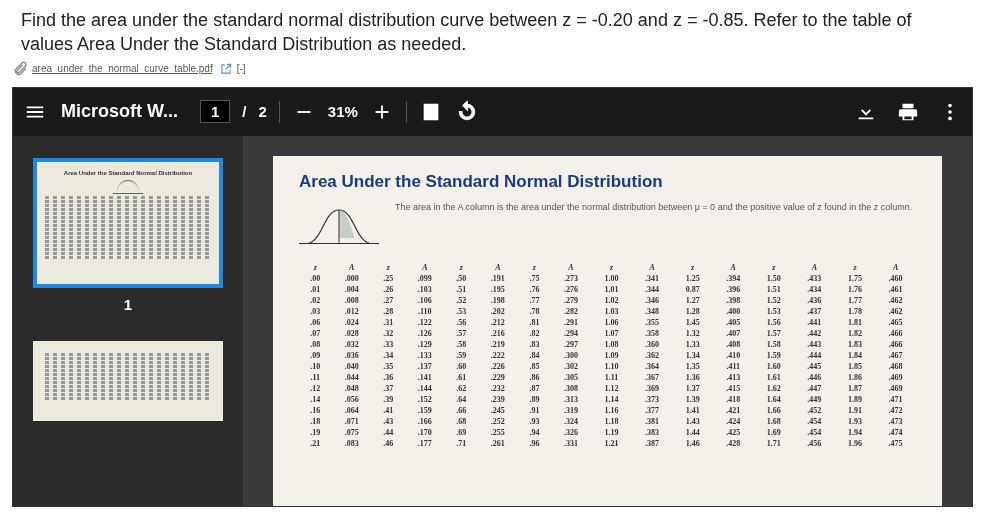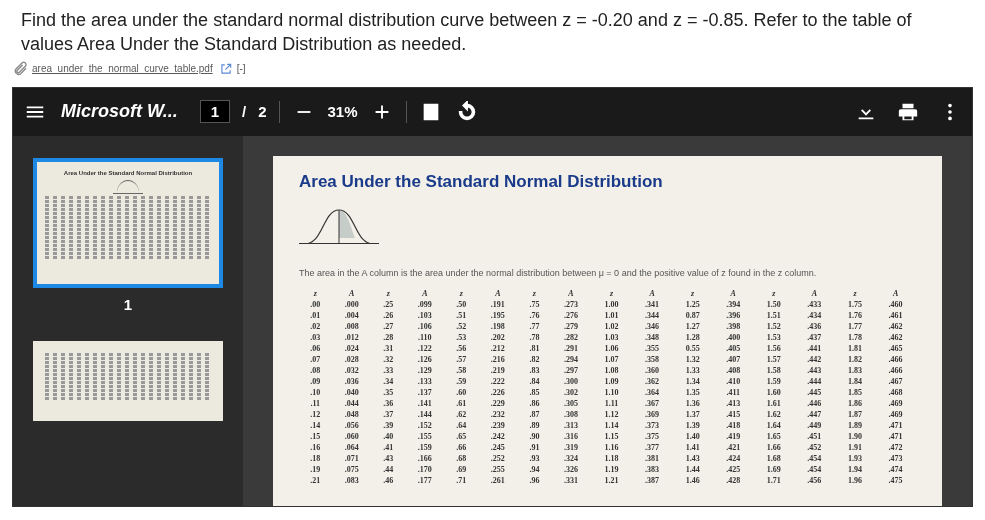--- a/index.html
+++ b/index.html
@@ -9,38 +9,38 @@
     .attachment a { color: #5a5a5a; text-decoration: underline; }
     .clip-icon svg { width: 16px; height: 16px; vertical-align: middle; }
     .ext-icon svg { width: 14px; height: 14px; vertical-align: middle; margin-left: 2px; }
     .viewer { margin: 4px 12px 0; border: 1px solid #333; background: #000; height: 420px; display: flex; flex-direction: column; }
     .toolbar { height: 48px; background: #1a1a1a; display: flex; align-items: center; padding: 0 10px; color: #fff; gap: 14px; }
     .tb-left { display: flex; align-items: center; gap: 14px; flex: 0 0 auto; }
     .tb-center { display: flex; align-items: center; gap: 12px; margin-left: 8px; }
     .tb-right { margin-left: auto; display: flex; align-items: center; gap: 18px; }
     .hamburger, .icon-btn { cursor: pointer; display: inline-flex; align-items: center; justify-content: center; width: 24px; height: 24px; }
     .hamburger svg, .icon-btn svg { width: 22px; height: 22px; fill: #fff; }
-    .title { font-weight: bold; font-size: 18px; color: #fff; white-space: nowrap; max-width: 160px; overflow: hidden; text-overflow: ellipsis; font-style: italic; }
+    .title { font-weight: bold; font-size: 18px; color: #fff; white-space: nowrap; max-width: 160px; overflow: hidden; text-overflow: ellipsis; }
     .page-box { background: #000; border: 1px solid #555; padding: 2px 10px; font-size: 15px; font-weight: bold; }
     .slash, .total, .zoom-val { font-size: 15px; font-weight: bold; }
     .divider { width: 1px; height: 22px; background: #555; }
     .content { flex: 1; display: flex; background: #2b2b2b; overflow: hidden; }
     .thumbs { width: 230px; background: #2b2b2b; padding: 22px 22px 0; display: flex; flex-direction: column; align-items: center; gap: 8px; overflow: hidden; }
     .thumb { width: 190px; height: 130px; background: #eceadf; border: 4px solid #1e88e5; padding: 8px; font-size: 5px; color: #333; display:flex; flex-direction:column; align-items:center; }
     .thumb.inactive { border-color: transparent; height: 80px; margin-top: 20px; }
     .thumb-label { color: #fff; font-size: 15px; font-weight: bold; }
     .thumb-title { font-size: 6px; font-weight: bold; margin-bottom: 2px; }
     .thumb-curve { width: 30px; height: 14px; border-bottom: 1px solid #666; position: relative; margin: 2px 0; }
     .thumb-curve::before { content: ""; position: absolute; left: 4px; top: 0; width: 22px; height: 12px; border-radius: 50% 50% 0 0 / 100% 100% 0 0; border-top: 1px solid #666; }
     .thumb-table { flex:1; width: 100%; display:flex; flex-direction:column; gap:1px; }
     .thumb-row { height: 3px; background: repeating-linear-gradient(90deg,#999,#999 4px,transparent 4px,transparent 8px); }
     .page-area { flex: 1; background: #3a3a3a; padding: 20px 30px 0; overflow: hidden; }
     .page { background: #f2f0e8; height: 100%; padding: 16px 26px; }
     .page-title { color: #1a3a8a; font-weight: bold; font-size: 17px; margin-bottom: 10px; }
-    .page-head { display: flex; gap: 16px; align-items: flex-start; margin-bottom: 10px; flex-direction: column; }
+    .page-head { display: flex; gap: 16px; align-items: flex-start; margin-bottom: 10px; }
     .curve { width: 80px; height: 50px; position: relative; }
     .curve-base { position: absolute; bottom: 8px; left: 0; right: 0; height: 1px; background: #333; }
     .curve-shape { position: absolute; left: 6px; bottom: 8px; width: 68px; height: 36px; }
     .curve-shape svg { width: 100%; height: 100%; }
     .curve-desc { font-size: 9px; color: #555; line-height: 1.2; flex: 1; }
     .ztable { width: 100%; border-collapse: collapse; font-size: 8px; color: #333; }
     .ztable th, .ztable td { padding: 1px 3px; text-align: center; font-weight: bold; font-family: Georgia, serif; }
     .ztable th { font-style: italic; }
   </style>
 </head>
@@ -280,21 +280,21 @@
                 <td>.06</td>
                 <td>.024</td>
                 <td>.31</td>
                 <td>.122</td>
                 <td>.56</td>
                 <td>.212</td>
                 <td>.81</td>
                 <td>.291</td>
                 <td>1.06</td>
                 <td>.355</td>
-                <td>0.55</td>
+                <td>1.45</td>
                 <td>.405</td>
                 <td>1.56</td>
                 <td>.441</td>
                 <td>1.81</td>
                 <td>.465</td>
               </tr>
               <tr>
                 <td>.07</td>
                 <td>.028</td>
                 <td>.32</td>
@@ -414,38 +414,20 @@
                 <td>1.14</td>
                 <td>.373</td>
                 <td>1.39</td>
                 <td>.418</td>
                 <td>1.64</td>
                 <td>.449</td>
                 <td>1.89</td>
                 <td>.471</td>
               </tr>
               <tr>
-                <td>.15</td>
-                <td>.060</td>
-                <td>.40</td>
-                <td>.155</td>
-                <td>.65</td>
-                <td>.242</td>
-                <td>.90</td>
-                <td>.316</td>
-                <td>1.15</td>
-                <td>.375</td>
-                <td>1.40</td>
-                <td>.419</td>
-                <td>1.65</td>
-                <td>.451</td>
-                <td>1.90</td>
-                <td>.471</td>
-              </tr>
-              <tr>
                 <td>.16</td>
                 <td>.064</td>
                 <td>.41</td>
                 <td>.159</td>
                 <td>.66</td>
                 <td>.245</td>
                 <td>.91</td>
                 <td>.319</td>
                 <td>1.16</td>
                 <td>.377</td>

